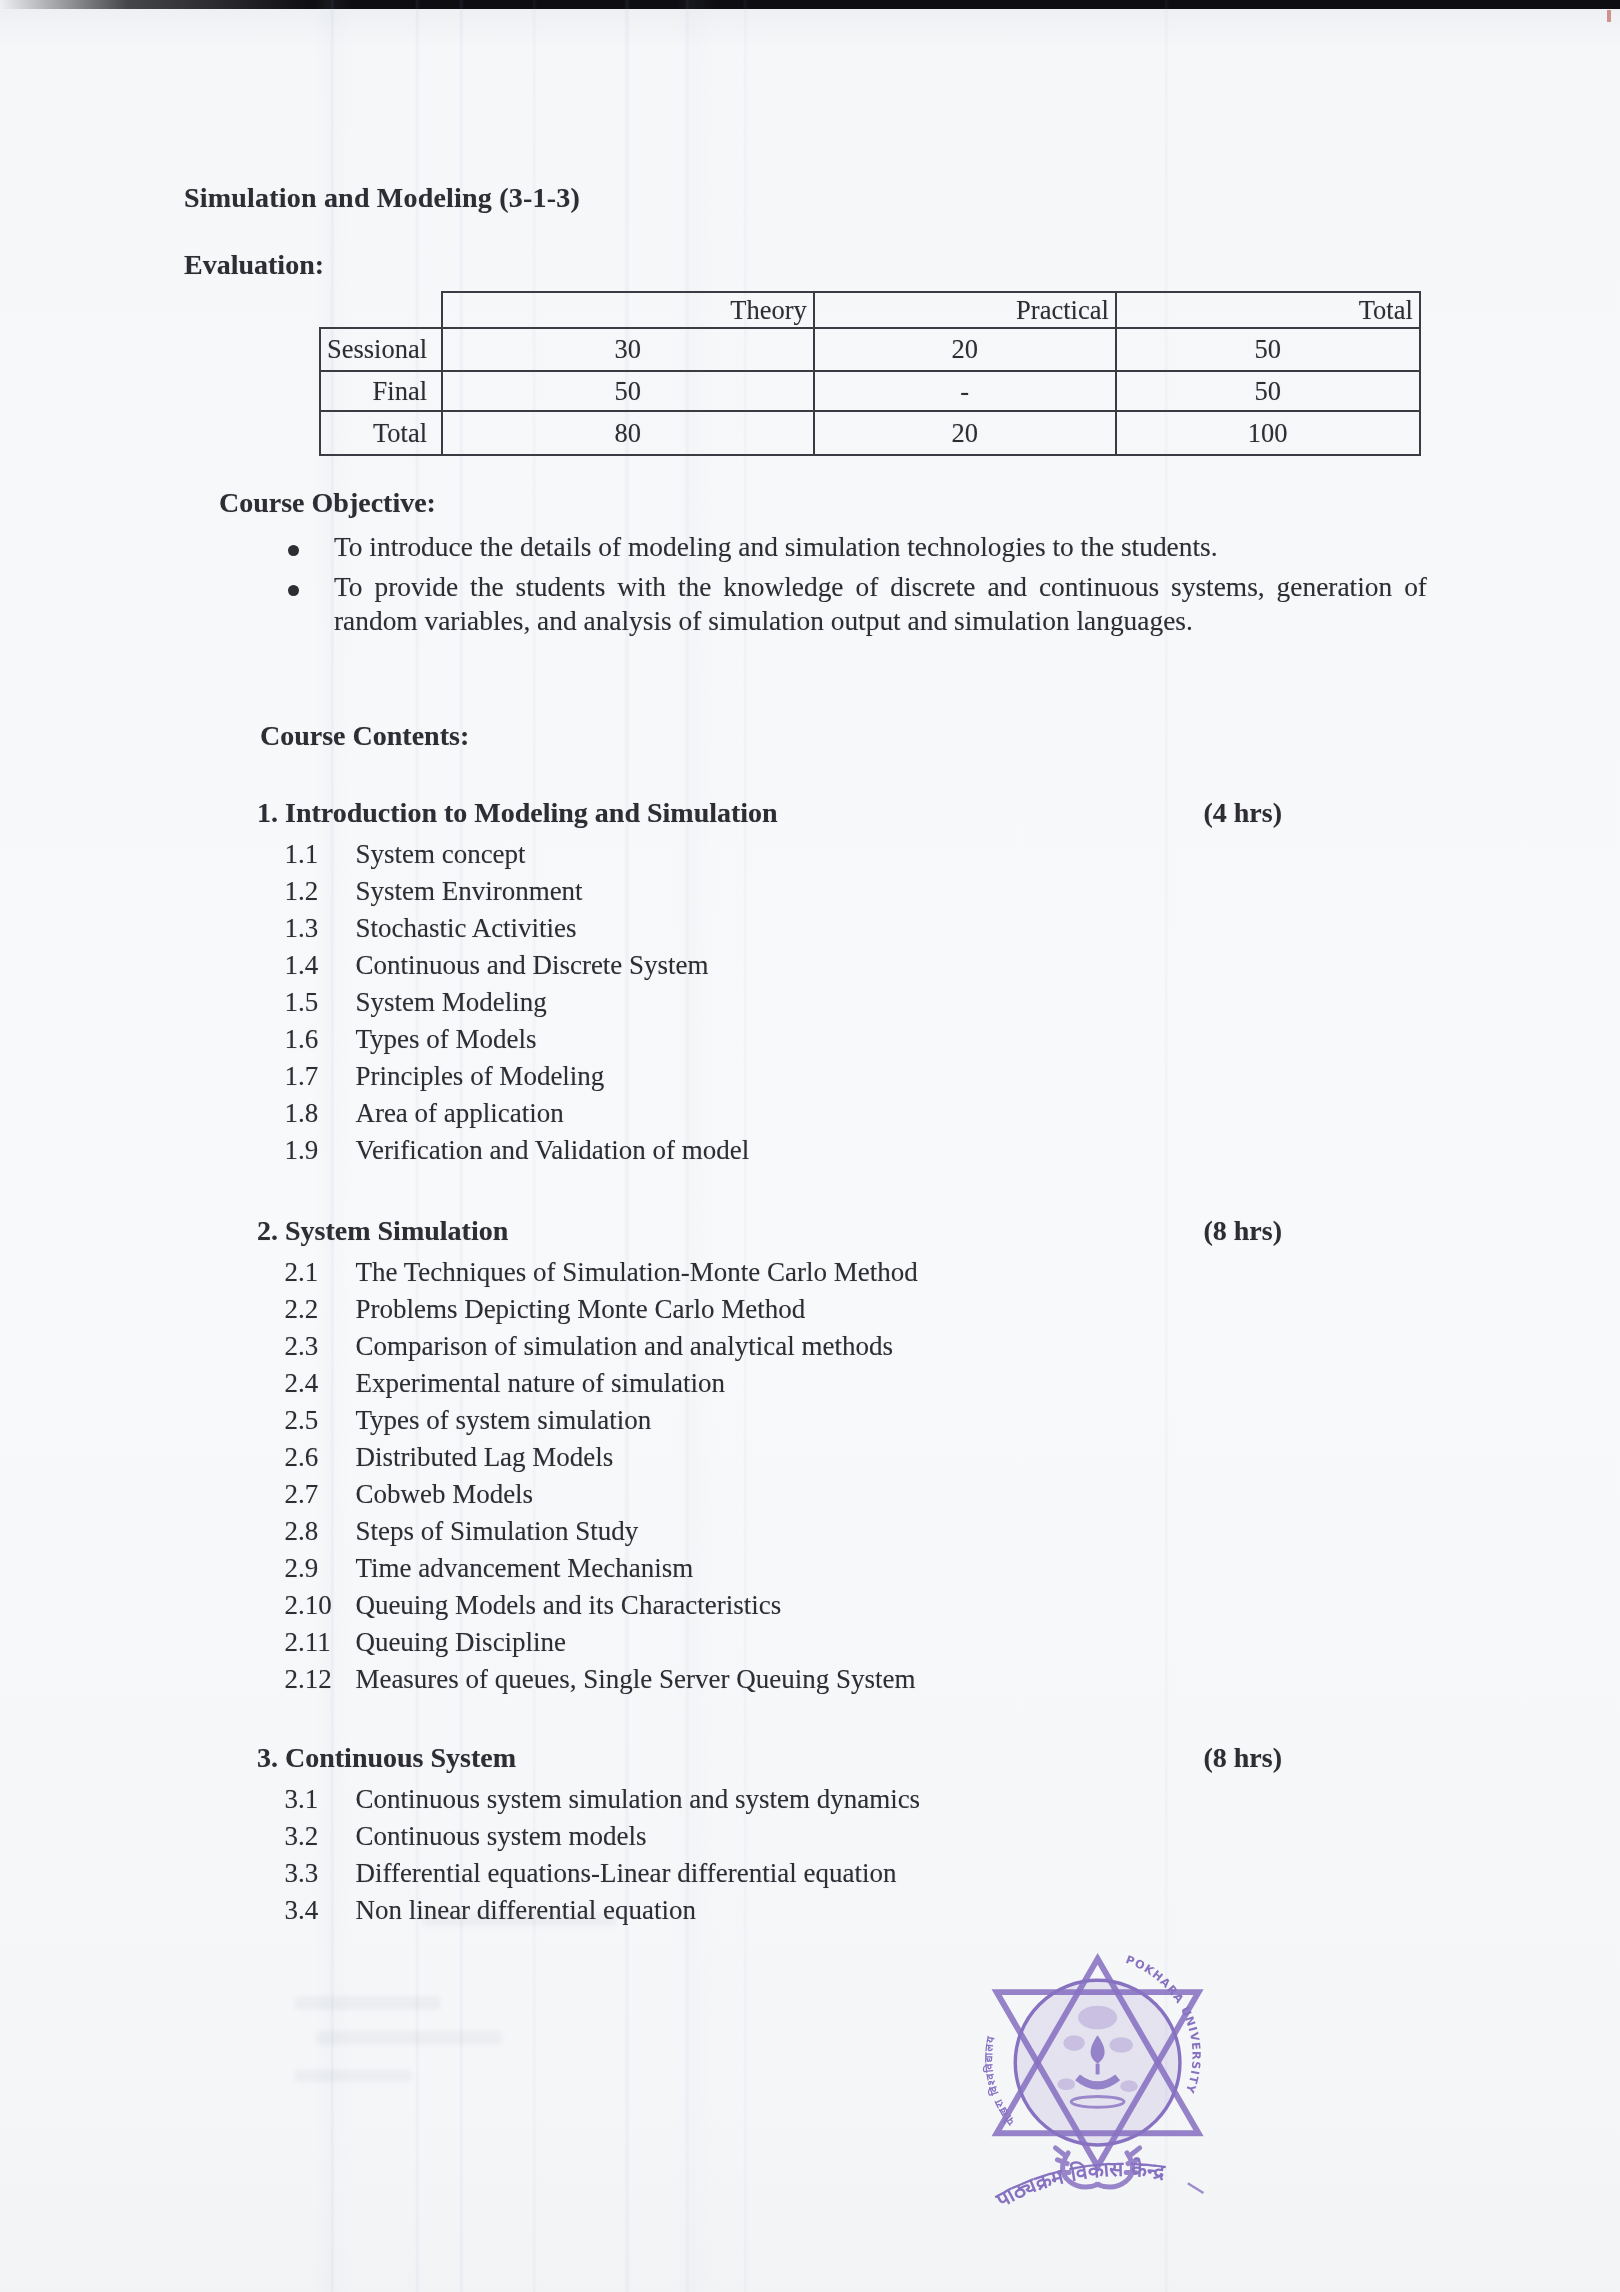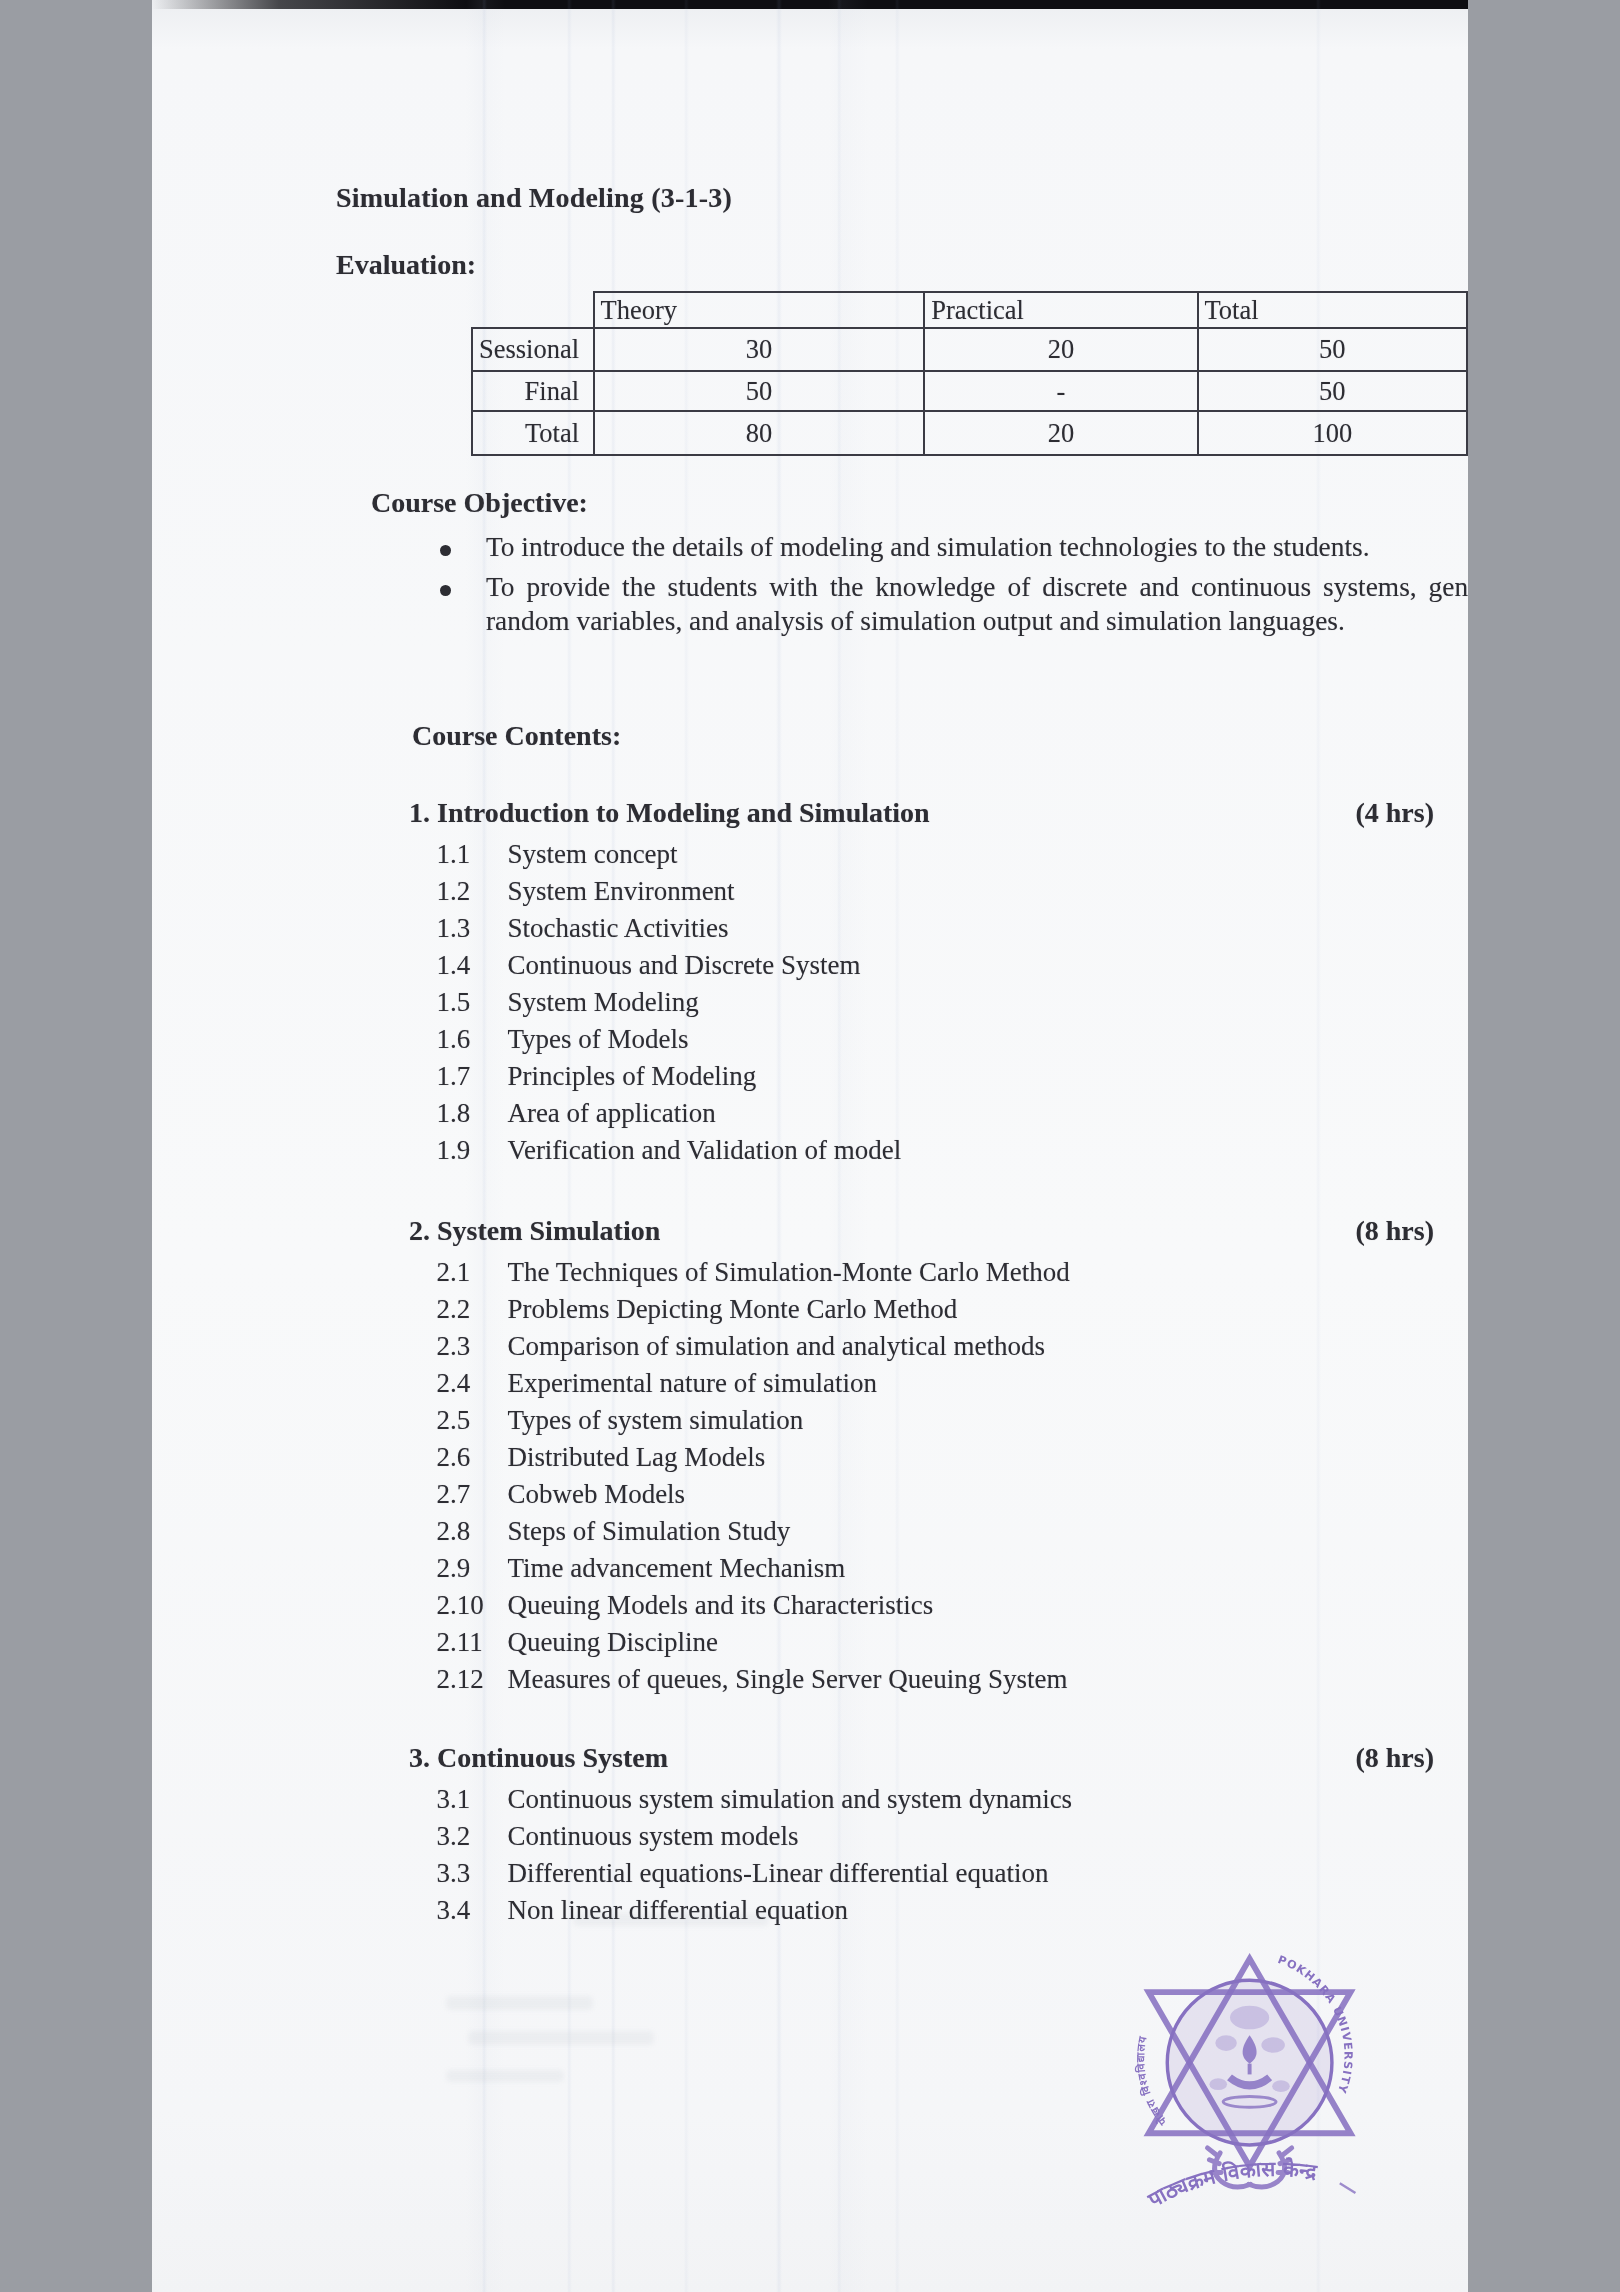--- a/index.html
+++ b/index.html
@@ -1,17 +1,17 @@
 <!DOCTYPE html>
 <html><head>
 <meta charset="utf-8">
 <style>
   html,body{margin:0;padding:0;background:#9a9da3;}
   .page{
-    position:relative;width:1316px;height:2293px;margin:0 auto;overflow:hidden;
+    position:relative;width:1620px;height:2293px;margin:0 auto;overflow:hidden;
     background:linear-gradient(180deg,#eceef1 0px,#f6f7f9 49px,#f8f9fa 55%,#f5f6f8 92%,#f2f3f5 100%);
     font-family:"Liberation Serif","DejaVu Serif",serif;color:#2d2d33;
   }
   
   .scan-top{position:absolute;top:0;left:0;right:0;height:8.8px;
     background:linear-gradient(90deg,rgba(14,14,18,0) 0,rgba(14,14,18,.75) 127px,#0e0e12 314px,#0e0e12 100%);}
   .streaks{position:absolute;inset:0;pointer-events:none;background:
     linear-gradient(90deg,transparent 330px,rgba(140,160,200,.10) 332px,transparent 335px),
     linear-gradient(90deg,transparent 415px,rgba(140,160,200,.09) 417px,transparent 420px),
     linear-gradient(90deg,transparent 459px,rgba(140,160,200,.10) 461px,transparent 464px),
@@ -26,21 +26,21 @@
   .smudge{position:absolute;background:rgba(110,122,145,.07);filter:blur(2.9px);border-radius:4.9px;}
 
   .softtext{text-shadow:0 0 1px rgba(45,45,70,.28);}
 
   .title{position:absolute;left:184px;top:182px;font-size:28px;font-weight:bold;letter-spacing:0.2px;}
   .eval-label{position:absolute;left:184px;top:249px;font-size:28px;font-weight:bold;}
 
   table.eval-table{position:absolute;left:319px;top:291px;border-collapse:collapse;font-size:26.5px;table-layout:fixed;}
   .eval-table td{border:2px solid #3b3b44;padding:0 5.9px;overflow:hidden;}
   .eval-table td.blank{border:none;}
-  .eval-table .hcell{text-align:left;}
+  .eval-table .hcell{text-align:right;}
   .eval-table .lcell{text-align:right;padding-right:13.7px;}
   .eval-table .vcell{text-align:center;}
   .eval-table tr.hrow{height:36px;}
   .eval-table tr.r1{height:43px;}
   .eval-table tr.r2{height:40px;}
   .eval-table tr.r3{height:44px;}
   col.c0{width:112px;}col.c1{width:372px;}col.c2{width:302px;}col.c3{width:304px;}
 
   .objective{position:absolute;left:184px;top:487px;width:1220px;margin-left:35px;}
   .obj-head{font-size:28px;font-weight:bold;}

